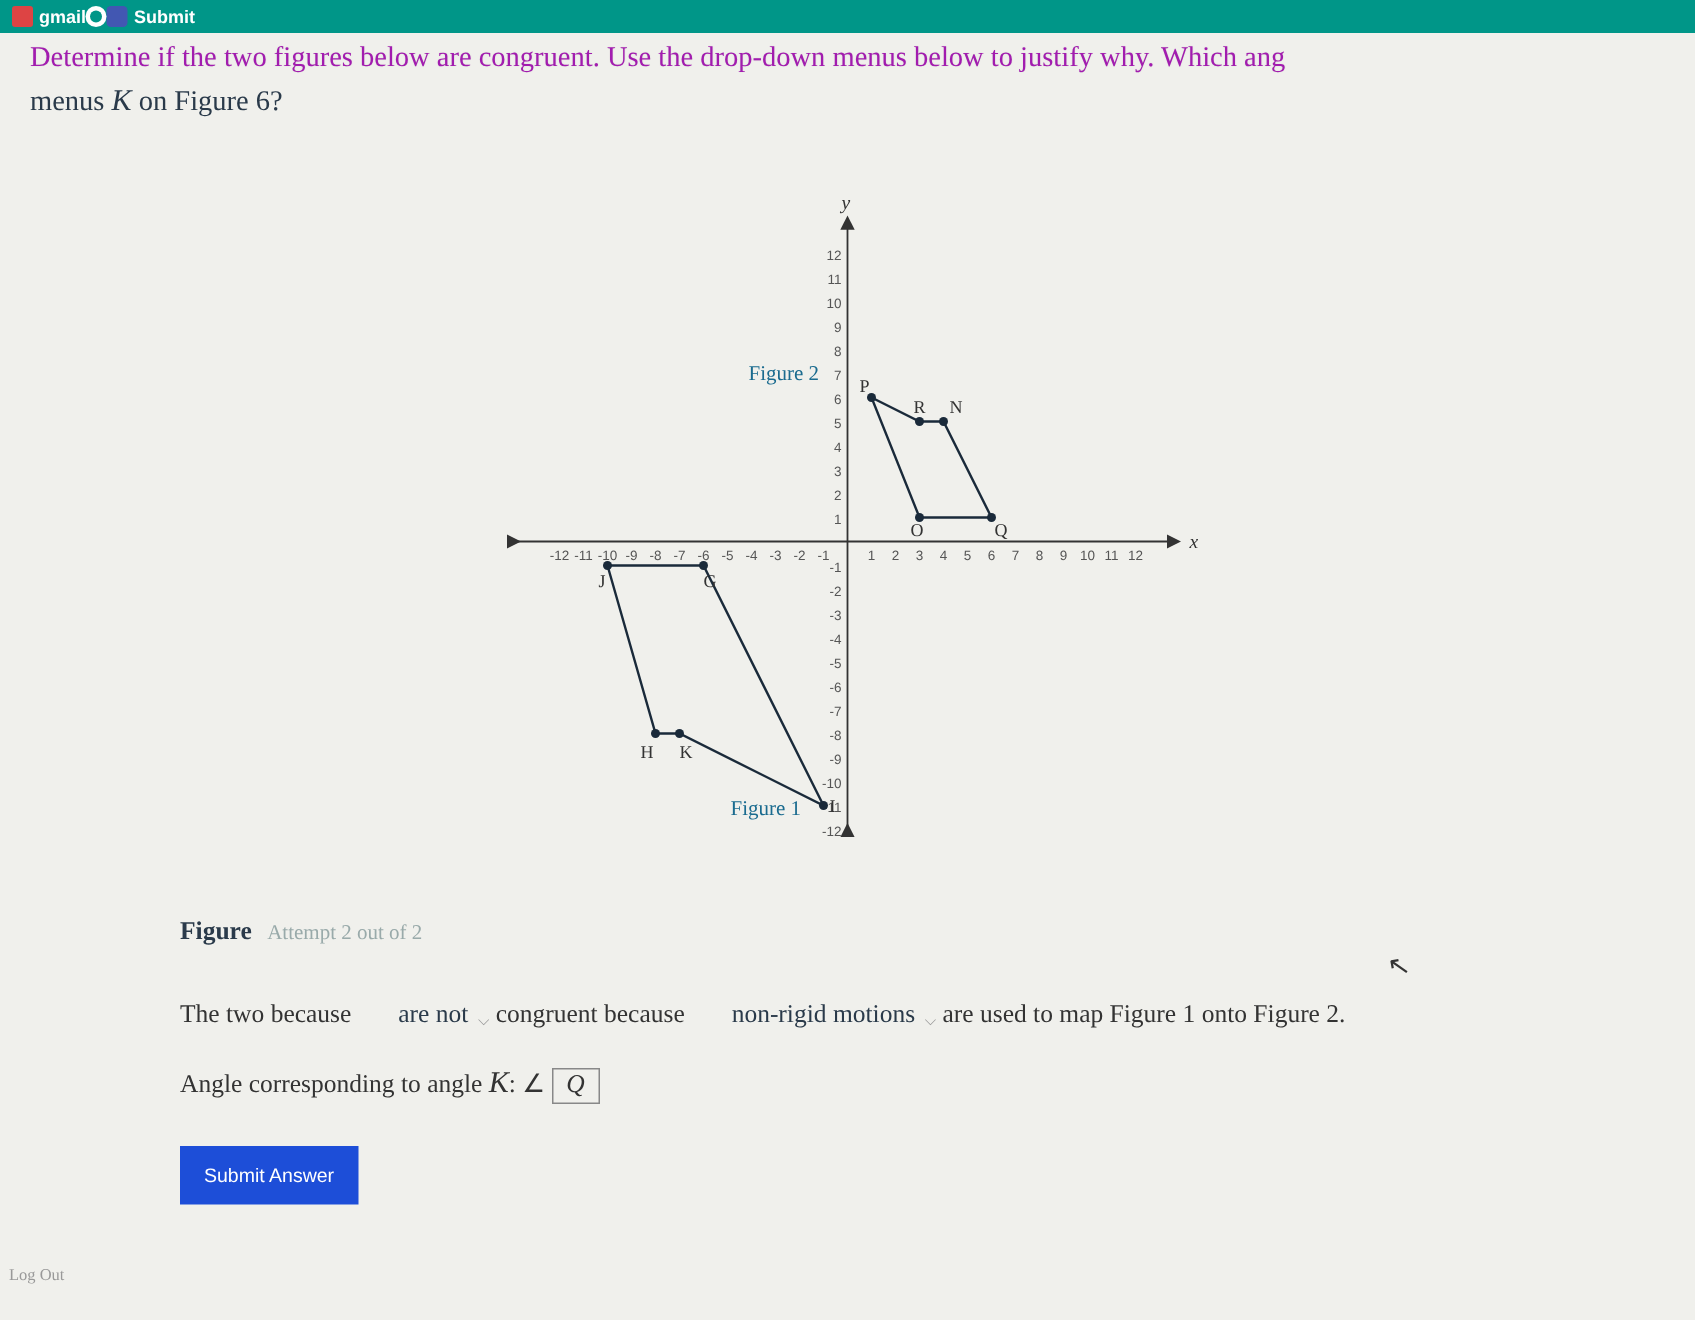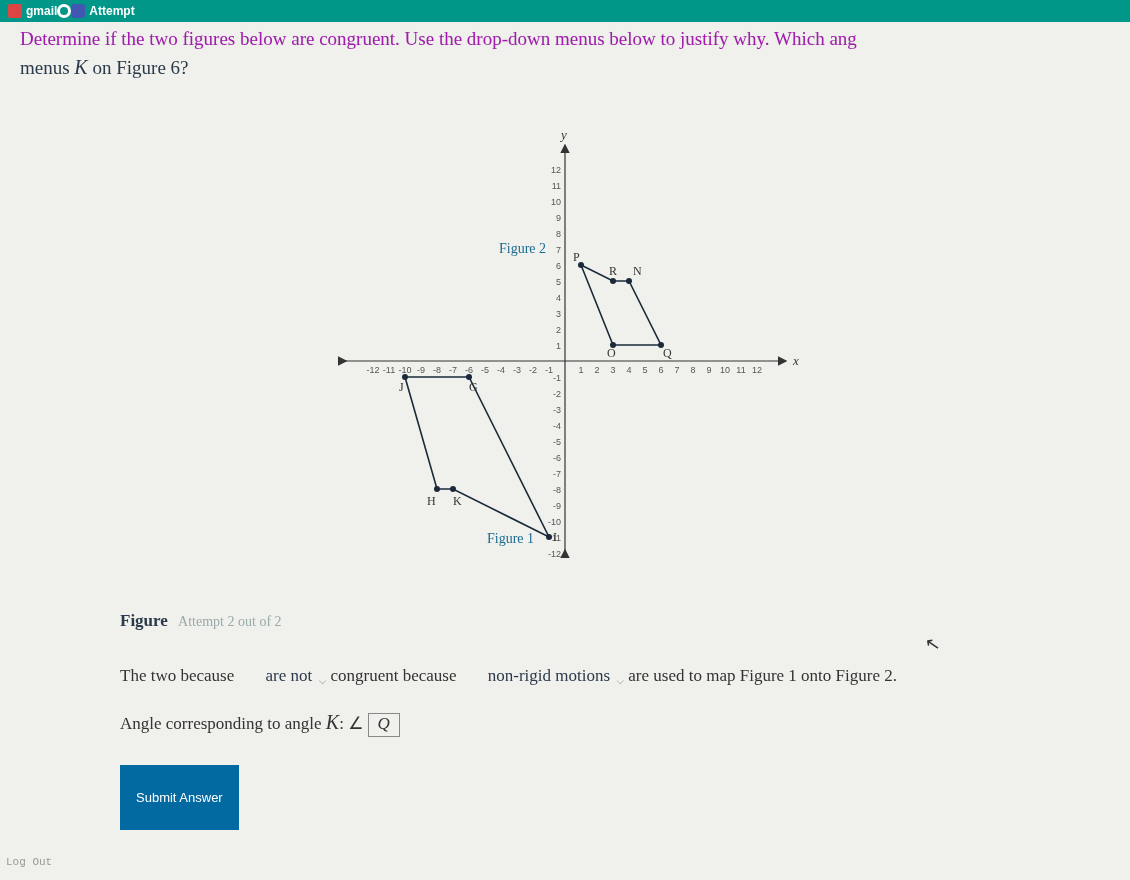--- a/index.html
+++ b/index.html
@@ -86,35 +86,35 @@
     min-width:22px;
     height:22px;
     text-align:center;
     vertical-align:middle;
     font-style:italic;
     font-family:'Times New Roman',serif;
     padding:0 4px;
   }
   .submit-btn {
     margin-top:28px;
-    background:#0369a1;
+    background:#1d4ed8;
     color:white;
     border:none;
-    padding:25px 16px;
+    padding:12px 16px;
     font-family:Arial,sans-serif;
     font-size:13px;
     cursor:pointer;
   }
   .logout {
     position:absolute;
     left:6px;
-    bottom:12px;
+    bottom:24px;
     font-size:11px;
     color:#999;
-    font-family:Liberation Mono, monospace;
+    font-family:Liberation Serif, serif;
   }
   .cursor {
     position:absolute;
     right:190px;
     bottom:225px;
     font-size:18px;
     color:#333;
     transform: rotate(-10deg);
   }
 </style>
@@ -124,21 +124,21 @@
 <div class="topbar">
   <div class="topbar-item">
     <span class="gmail-icon"></span>
     <span>gmail</span>
   </div>
   <div class="topbar-item">
     <span class="circ-icon"></span>
   </div>
   <div class="topbar-item">
     <span class="quiz-icon"></span>
-    <span>Attempt</span>
+    <span>Submit</span>
   </div>
 </div>
 
 <div class="content">
 
   <div class="question">
     <span class="faded">Determine if the two figures below are congruent. Use the drop-down menus below to justify why. Which ang</span><br>
     <span>menus </span><span class="kvar">K</span><span> on Figure 6?</span>
   </div>
 

